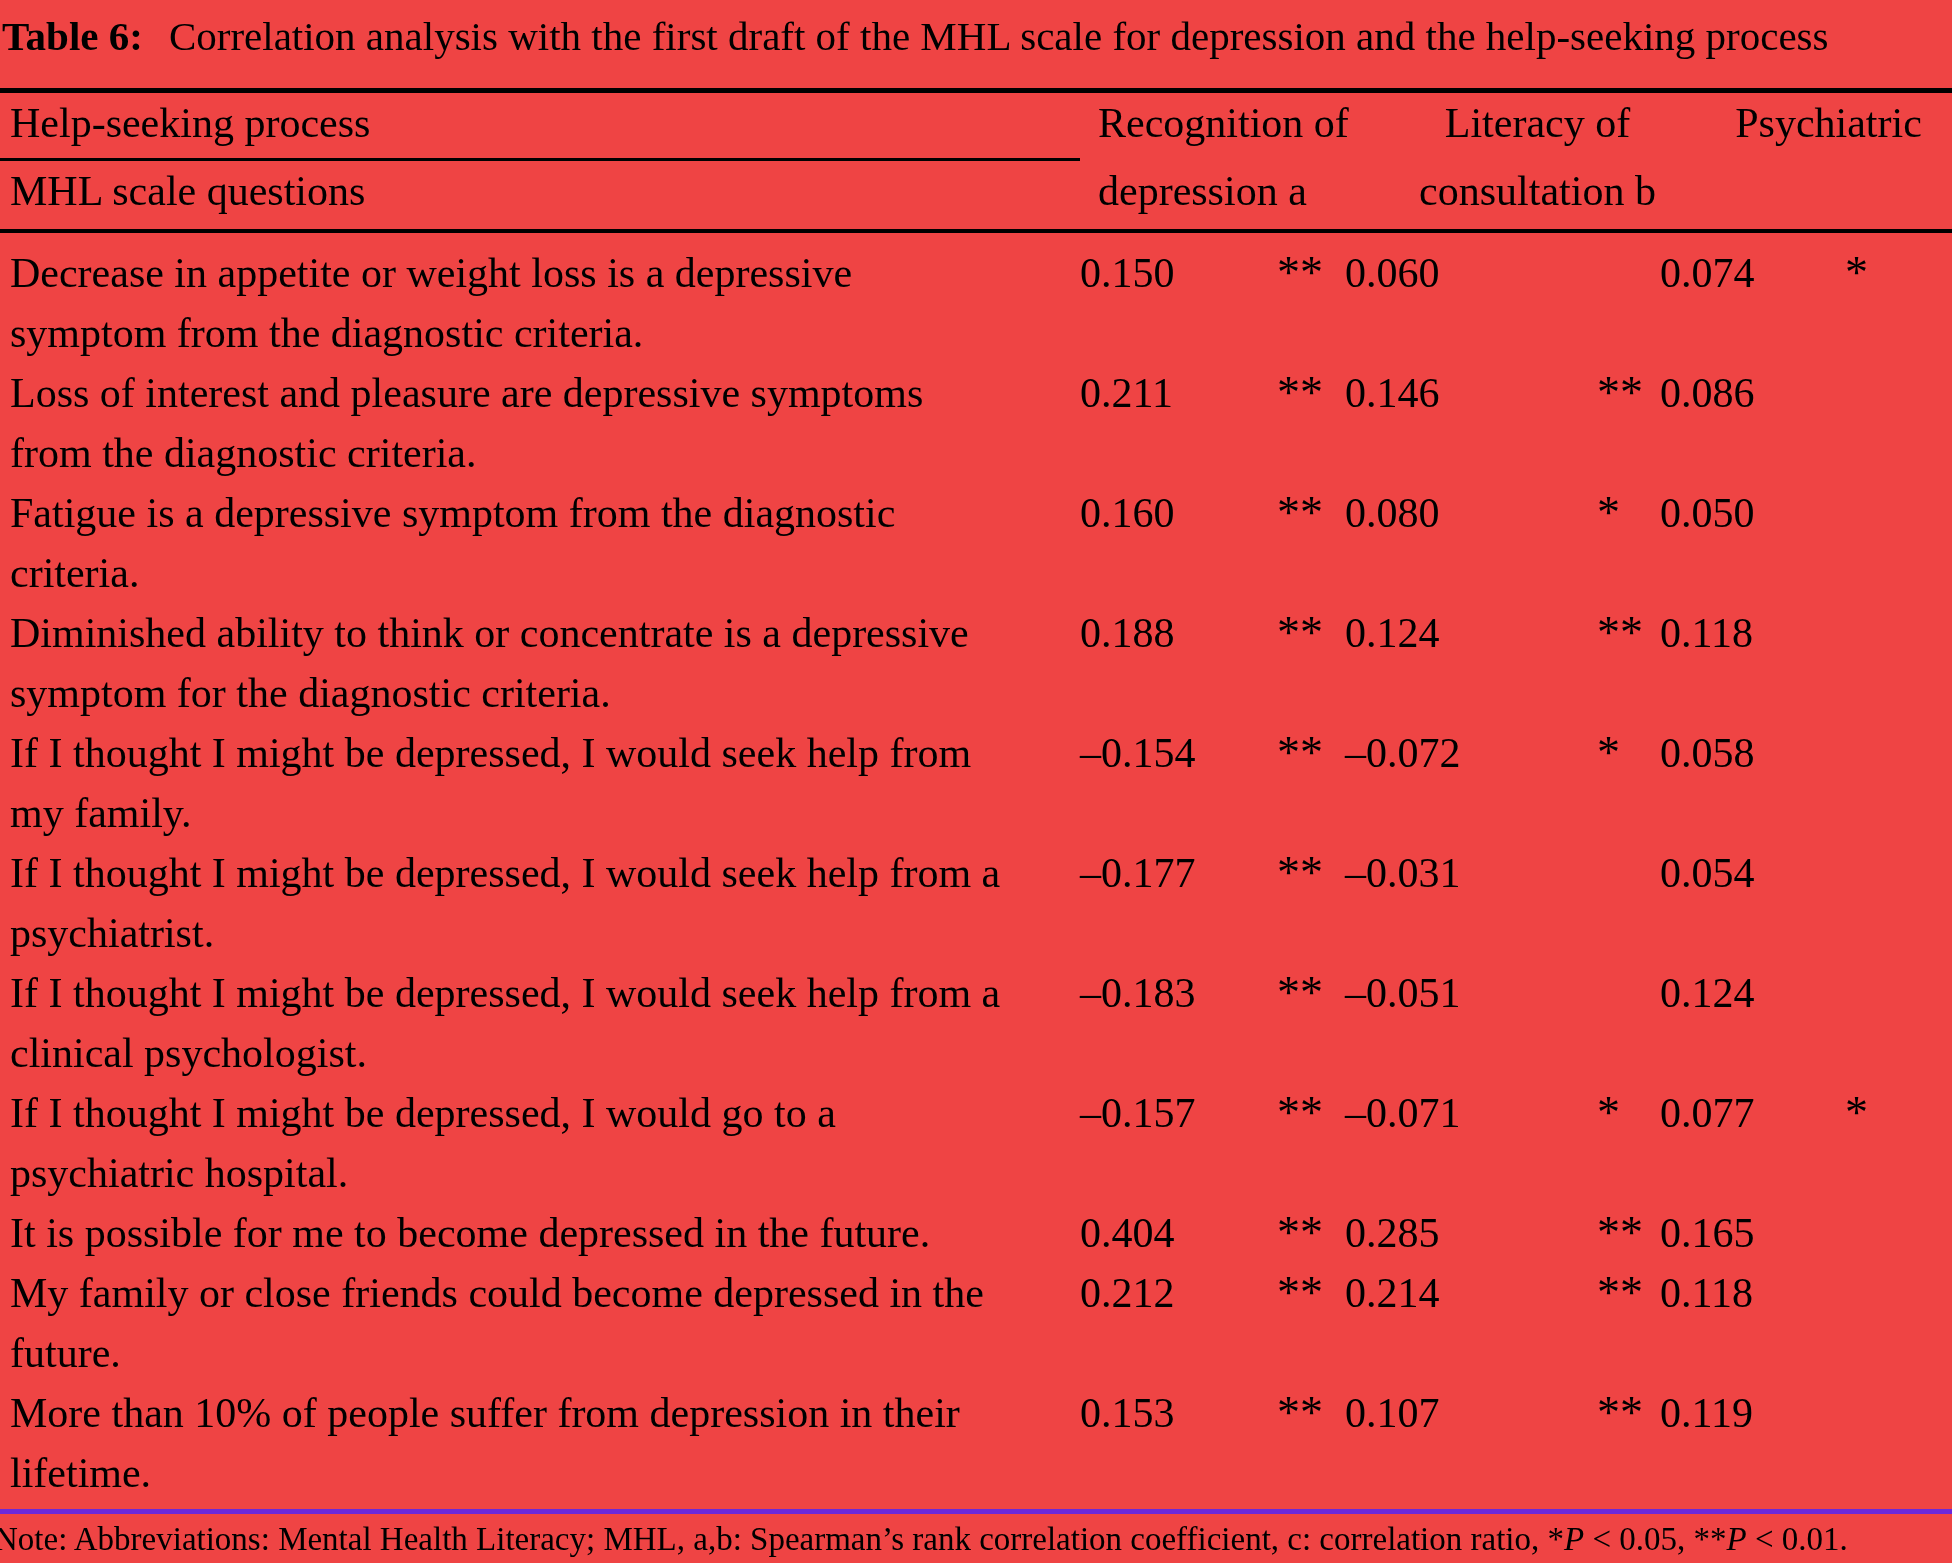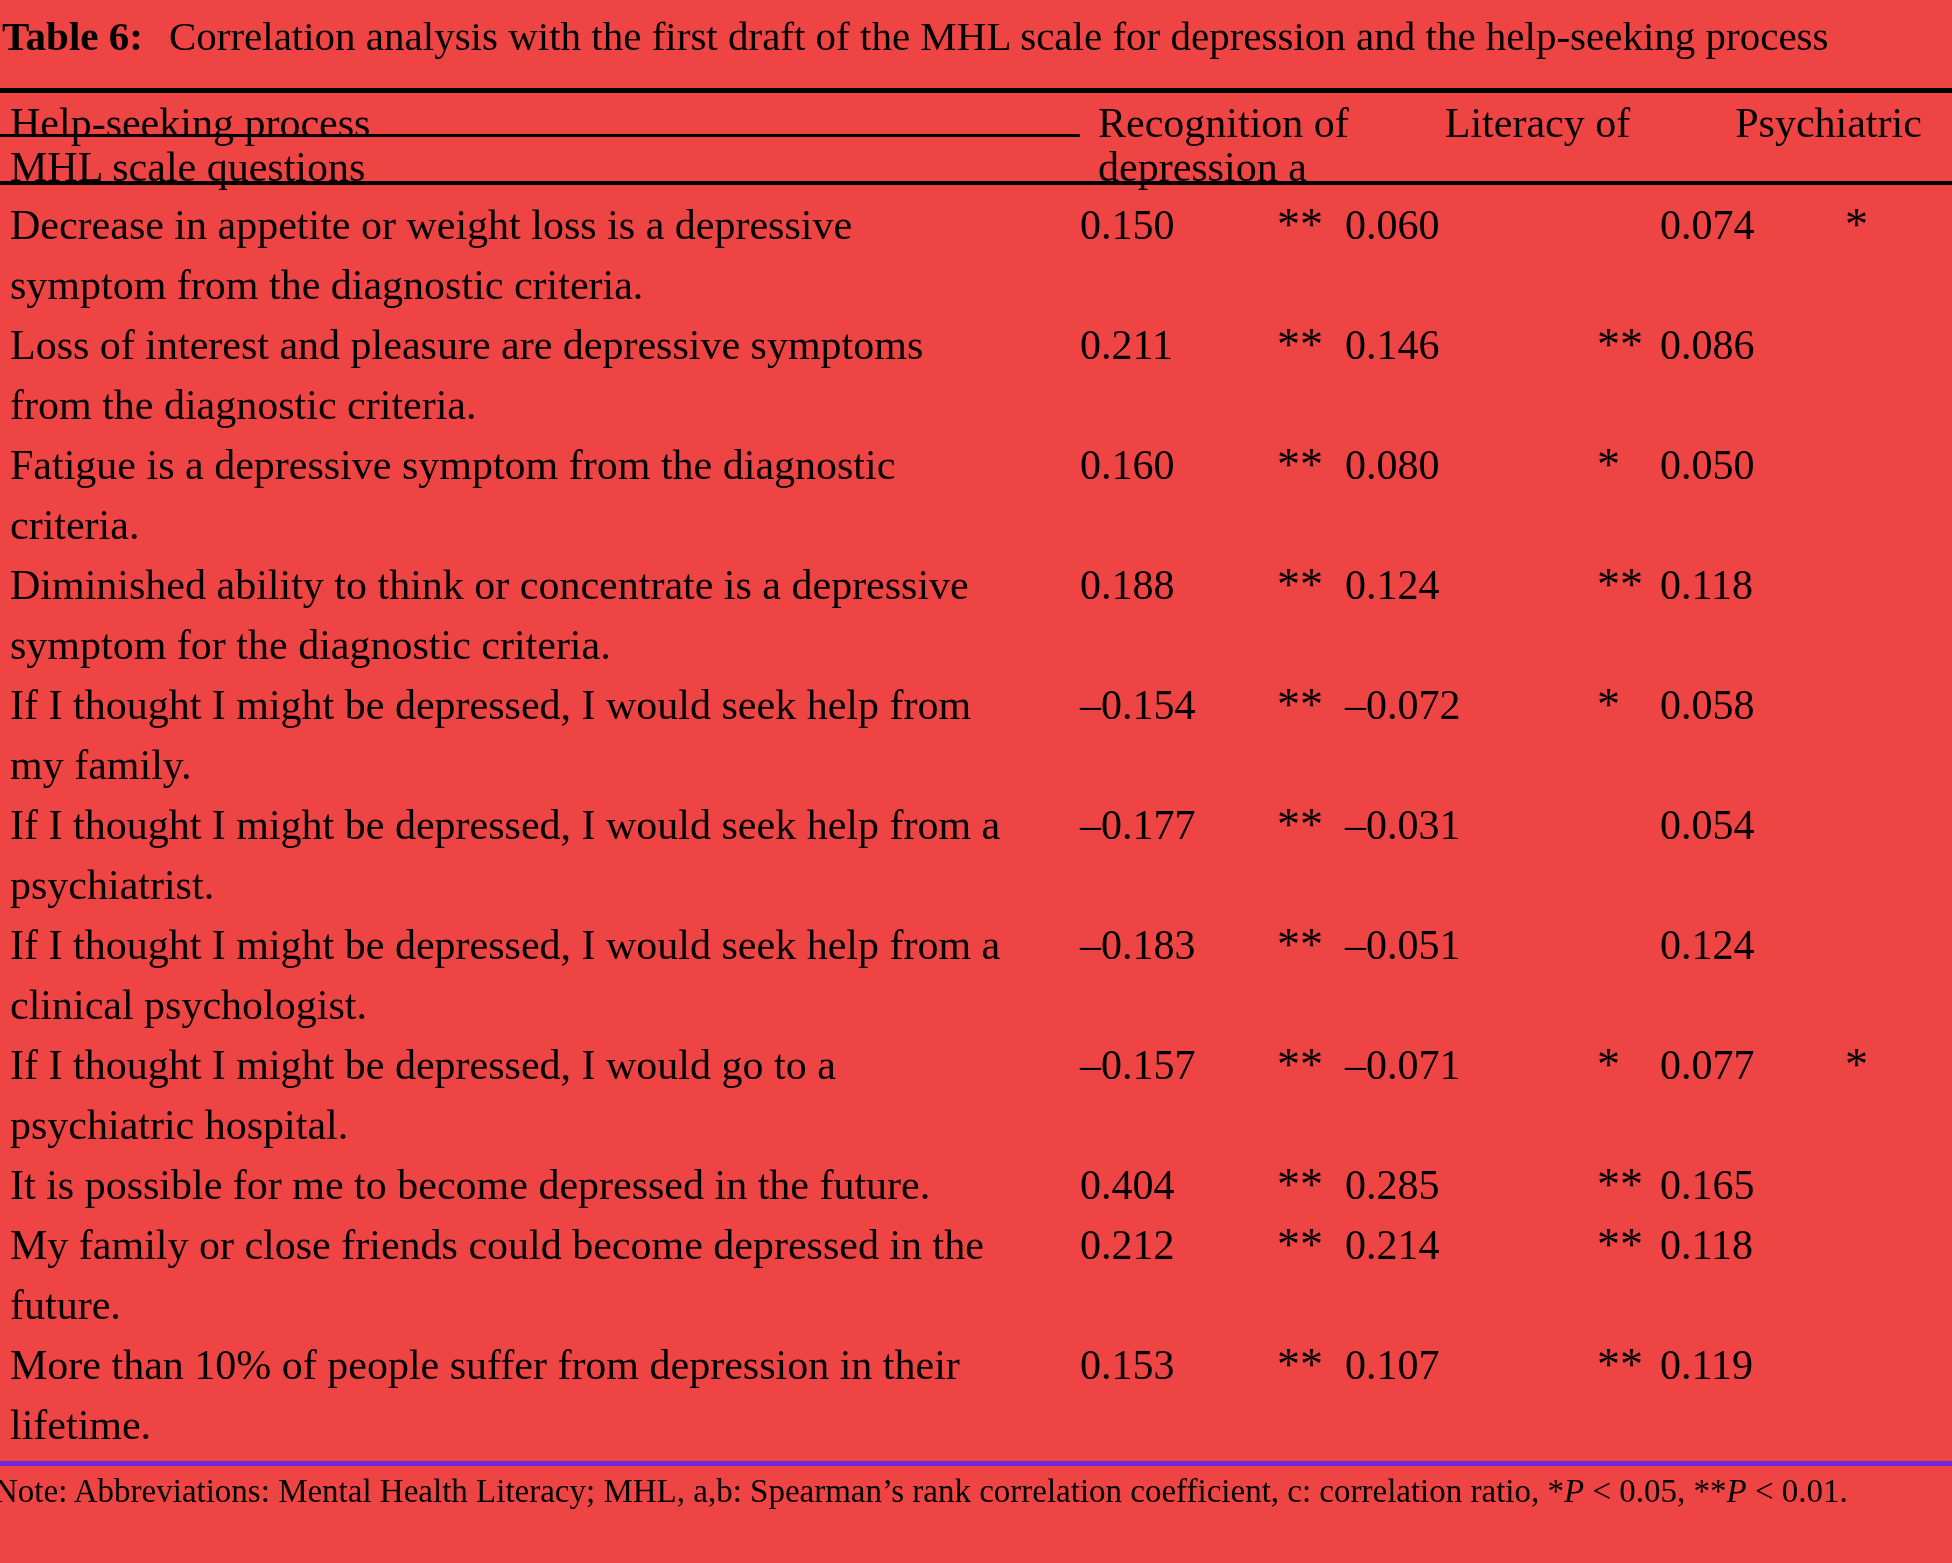--- a/index.html
+++ b/index.html
@@ -21,21 +21,21 @@
   }
   .title .t-label { font-weight: bold; margin-right: 26px; }
   .tbl { margin-top: 24px; font-size: 42px; }
   .thead {
     border-top: 5px solid #000;
     border-bottom: 4px solid #000;
     display: grid;
     grid-template-columns: 1080px 265px 315px 292px;
     align-items: start;
   }
-  .h-line { height: 44px; line-height: 60px; white-space: nowrap; box-sizing: border-box; }
+  .h-line { height: 68px; line-height: 60px; white-space: nowrap; box-sizing: border-box; }
   .th-left .h-line { padding-left: 10px; }
   .th-left .h-line.rule { border-bottom: 3px solid #000; }
   .th-col1 .h-line { padding-left: 18px; }
   .th-col2 .h-line { text-align: center; padding-left: 70px; }
   .th-col3 .h-line { text-align: center; padding-left: 45px; }
   .tbody { padding-top: 10px; padding-bottom: 6px; border-bottom: 5px solid #6d28d9; }
   .row {
     display: grid;
     grid-template-columns: 1080px 135px 130px 185px 130px 147px 145px;
     align-items: start;
@@ -72,20 +72,21 @@
       <div class="th-left">
         <div class="h-line rule">Help-seeking process</div>
         <div class="h-line">MHL scale questions</div>
       </div>
       <div class="th-col1">
         <div class="h-line">Recognition of</div>
         <div class="h-line">depression a</div>
       </div>
       <div class="th-col2">
         <div class="h-line">Literacy of</div>
+        <div class="h-line">consultation b</div>
       </div>
       <div class="th-col3">
         <div class="h-line">Psychiatric</div>
       </div>
     </div>
 
     <div class="tbody">
   <div class="row">
     <div class="cell q">Decrease in appetite or weight loss is a depressive
 symptom from the diagnostic criteria.</div>

